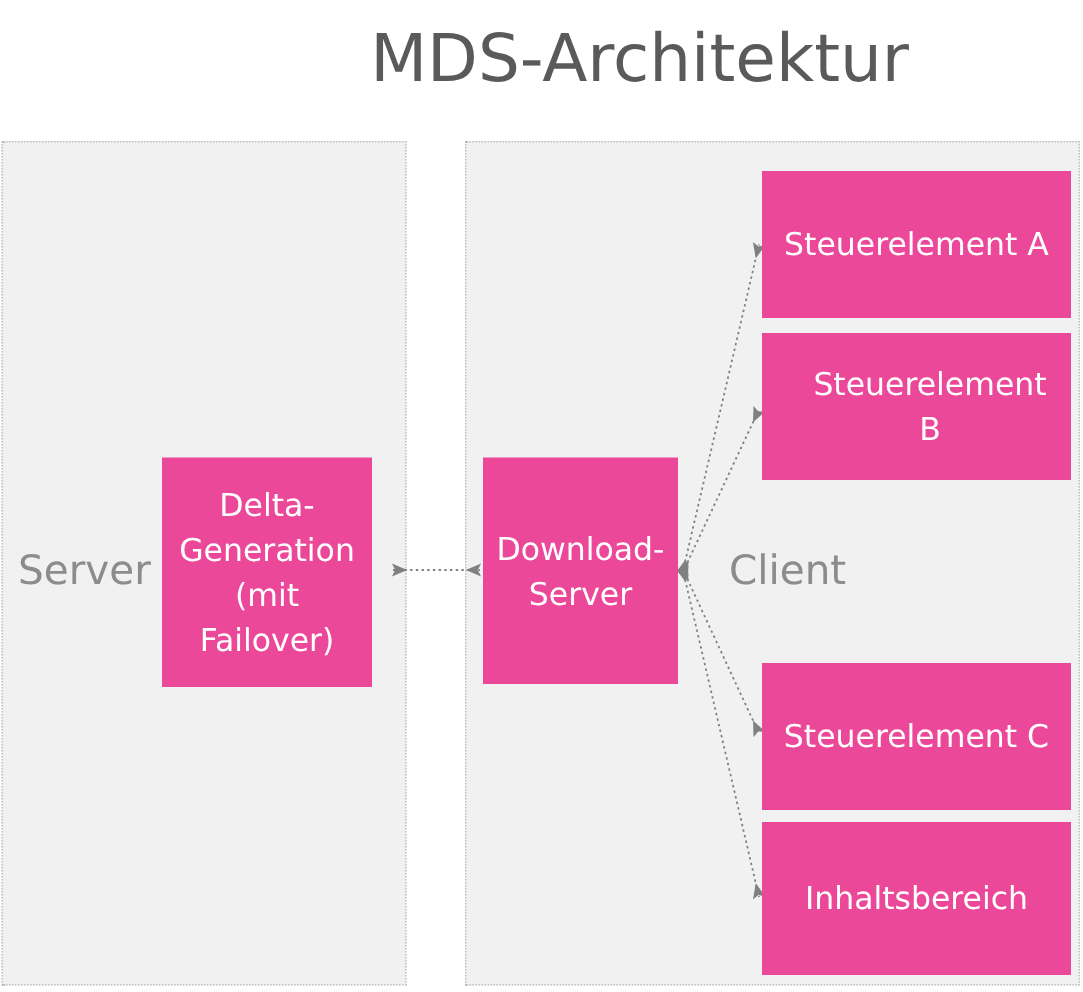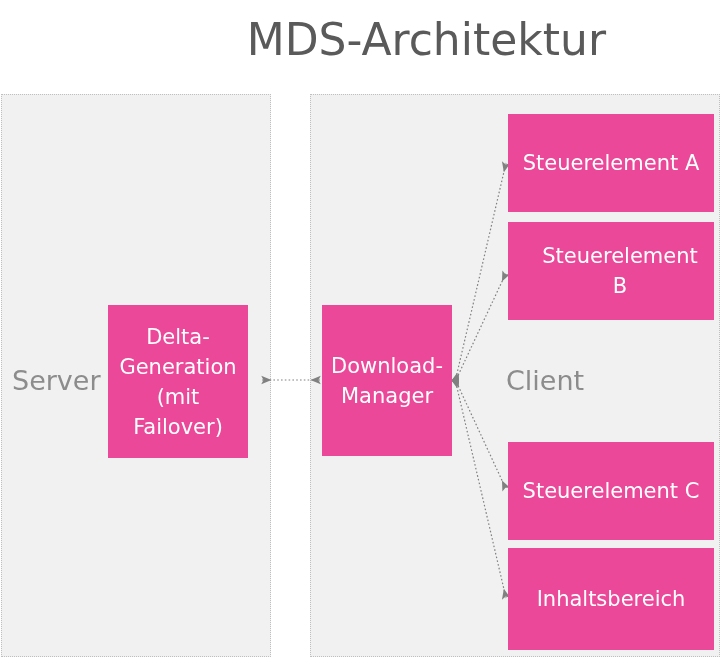--- a/index.html
+++ b/index.html
@@ -49,21 +49,21 @@
 
   .zone-label {
     position: absolute;
     font-size: 27px;
     font-weight: 400;
     color: #8c8c8c;
     line-height: 32px;
     white-space: nowrap;
   }
   .label-server { left: 12px;  top: 365px; }
-  .label-client { left: 506px; top: 365px; }
+  .label-client { left: 486px; top: 365px; }
 
   
   .node {
     position: absolute;
     background: #ec4899;
     color: #ffffff;
     display: flex;
     align-items: center;
     justify-content: center;
     text-align: center;
@@ -125,21 +125,21 @@
 
   <div class="node node-delta">
     <span class="node-text">Delta-
 Generation
 (mit
 Failover)</span>
   </div>
 
   <div class="node node-dlmgr">
     <span class="node-text">Download-
-Manager</span>
+Server</span>
   </div>
 
   <div class="node node-ctrl-a">
     <span class="node-text">Steuerelement A</span>
   </div>
 
   <div class="node node-ctrl-b">
     <span class="node-text">Steuerelement B</span>
   </div>
 

